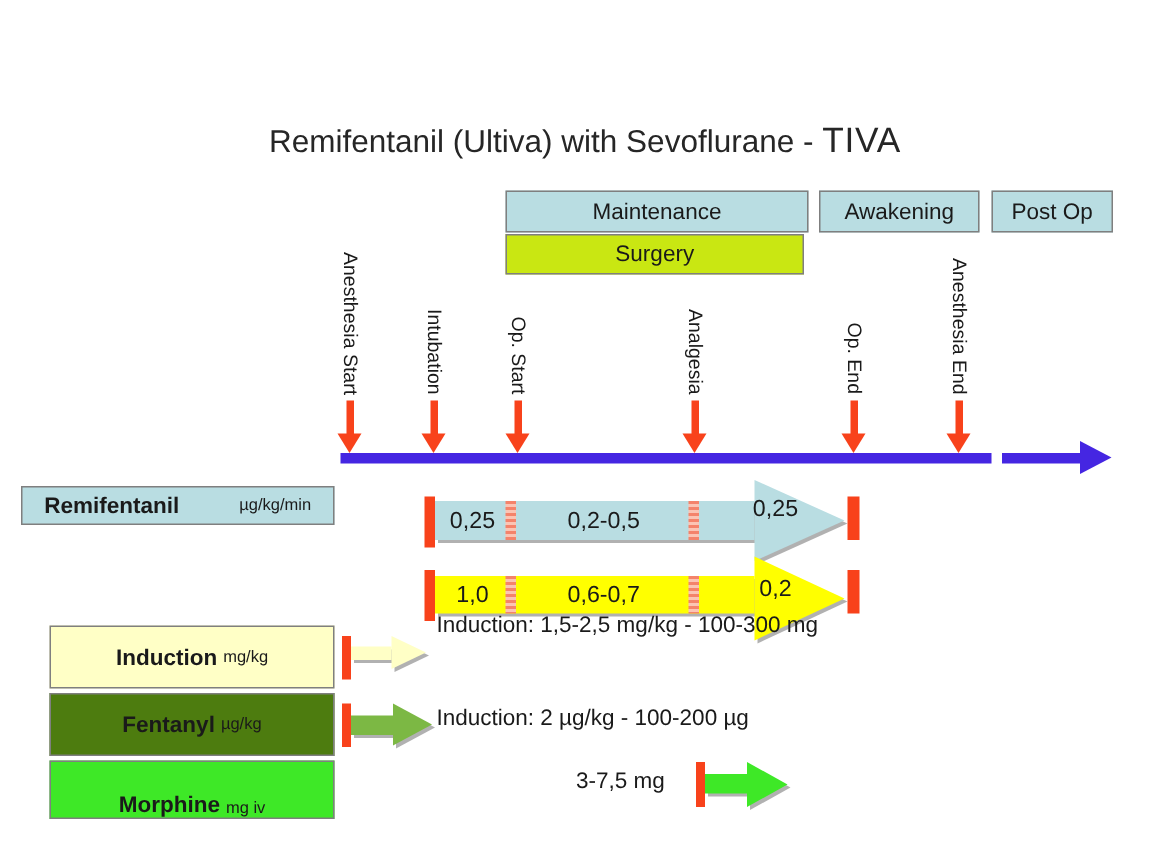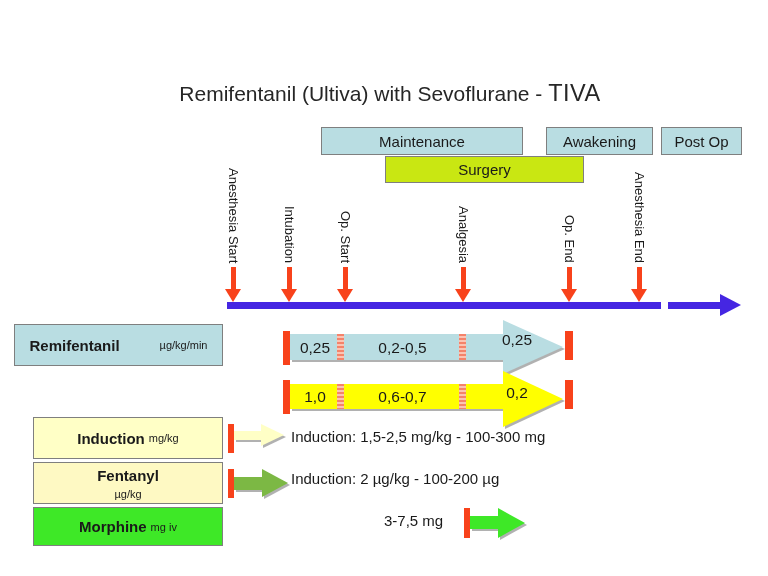--- a/index.html
+++ b/index.html
@@ -14,21 +14,21 @@
   .title .tiva{font-size:23.5px;letter-spacing:0.5px;}
 
   
   .pbox{
     top:127px;height:28px;background:#b9dde2;border:1.5px solid #7f7f7f;
     display:flex;align-items:center;justify-content:center;font-size:15px;color:#1a1a1a;
     box-sizing:border-box;
   }
   .surgery{
     top:156px;left:337px;width:199px;height:27px;background:#c9e712;border:1.5px solid #7f7f7f;
-    display:flex;align-items:center;justify-content:center;font-size:15px;box-sizing:border-box;margin-left:48px;
+    display:flex;align-items:center;justify-content:center;font-size:15px;box-sizing:border-box;
   }
 
   
   .vlabel{
     top:150px;height:113px;width:18px;
     writing-mode:vertical-rl;text-align:end;white-space:nowrap;
     font-size:13px;color:#1a1a1a;line-height:18px;
   }
 
   
@@ -58,21 +58,21 @@
 </head>
 <body>
 
 <div class="stage">
 
   <div class="abs title">
     <span>Remifentanil (Ultiva) with Sevoflurane -</span>
     <span class="tiva">TIVA</span>
   </div>
 
-  <div class="abs pbox" style="left:321px;width:202px;">
+  <div class="abs pbox" style="left:337px;width:202px;">
     <span>Maintenance</span>
   </div>
   <div class="abs pbox" style="left:546px;width:107px;align-items:center;">
     <span>Awakening</span>
   </div>
   <div class="abs pbox" style="left:661px;width:81px;">
     <span>Post Op</span>
   </div>
   <div class="abs surgery">
     <span>Surgery</span>
@@ -95,33 +95,33 @@
   <div class="abs dhead" style="left:455px;"></div>
   <div class="abs dstem" style="left:567px;"></div>
   <div class="abs dhead" style="left:561px;"></div>
   <div class="abs dstem" style="left:637px;"></div>
   <div class="abs dhead" style="left:631px;"></div>
 
   <div class="abs tline" style="left:227px;width:434px;"></div>
   <div class="abs tline" style="left:668px;width:52px;"></div>
   <div class="abs thead" style="left:720px;"></div>
 
-  <div class="abs dbox" style="left:14px;top:324px;width:209px;height:42px;background:#b9dde2;gap:40px;">
+  <div class="abs dbox" style="left:14px;top:324px;width:209px;height:26px;background:#b9dde2;gap:40px;">
     <span class="dname">Remifentanil</span>
     <span class="dunit">µg/kg/min</span>
   </div>
   <div class="abs dbox" style="left:33px;top:417px;width:190px;height:42px;background:#ffffc6;">
     <span class="dname">Induction</span>
     <span class="dunit">mg/kg</span>
   </div>
-  <div class="abs dbox" style="left:33px;top:462px;width:190px;height:42px;background:#fef9c3;flex-direction:column;">
+  <div class="abs dbox" style="left:33px;top:462px;width:190px;height:42px;background:#4d7c0f;">
     <span class="dname">Fentanyl</span>
     <span class="dunit">µg/kg</span>
   </div>
-  <div class="abs dbox" style="left:33px;top:507px;width:190px;height:39px;background:#3ee827;">
+  <div class="abs dbox" style="left:33px;top:507px;width:190px;height:39px;background:#3ee827;align-items:flex-end;">
     <span class="dname">Morphine</span>
     <span class="dunit">mg iv</span>
   </div>
 
   <div class="abs rbar" style="left:283px;top:331px;width:7px;height:34px;"></div>
   <div class="abs abody" style="left:290px;top:334px;width:213px;height:26px;background:#b9dde2;"></div>
   <div class="abs ahead" style="left:503px;top:320px;border-top:27px solid transparent;border-bottom:27px solid transparent;border-left:60px solid #b9dde2;"></div>
   <div class="abs sep" style="left:337px;top:334px;height:26px;"></div>
   <div class="abs sep" style="left:459px;top:334px;height:26px;"></div>
   <div class="abs dose" style="left:292px;top:339px;width:46px;">0,25</div>
@@ -135,21 +135,21 @@
   <div class="abs sep" style="left:337px;top:384px;height:25px;"></div>
   <div class="abs sep" style="left:459px;top:384px;height:25px;"></div>
   <div class="abs dose" style="left:292px;top:388px;width:46px;">1,0</div>
   <div class="abs dose" style="left:350px;top:388px;width:105px;">0,6-0,7</div>
   <div class="abs dose" style="left:492px;top:384px;width:50px;">0,2</div>
   <div class="abs rbar" style="left:565px;top:380px;width:8px;height:29px;"></div>
 
   <div class="abs rbar" style="left:228px;top:424px;width:6px;height:29px;"></div>
   <div class="abs abody" style="left:234px;top:431px;width:27px;height:9px;background:#ffffc6;"></div>
   <div class="abs ahead" style="left:261px;top:424px;border-top:11px solid transparent;border-bottom:11px solid transparent;border-left:23px solid #ffffc6;"></div>
-  <div class="abs note" style="left:291px;top:428px;">Induction: 1,5-2,5 mg/kg - 100-300 mg</div>
+  <div class="abs note" style="left:291px;top:408px;">Induction: 1,5-2,5 mg/kg - 100-300 mg</div>
 
   <div class="abs rbar" style="left:228px;top:469px;width:6px;height:29px;"></div>
   <div class="abs abody" style="left:234px;top:477px;width:28px;height:13px;background:#7cb844;"></div>
   <div class="abs ahead" style="left:262px;top:469px;border-top:14px solid transparent;border-bottom:14px solid transparent;border-left:26px solid #7cb844;"></div>
   <div class="abs note" style="left:291px;top:470px;">Induction: 2 µg/kg - 100-200 µg</div>
 
   <div class="abs note" style="left:384px;top:512px;">3-7,5 mg</div>
   <div class="abs rbar" style="left:464px;top:508px;width:6px;height:30px;"></div>
   <div class="abs abody" style="left:470px;top:516px;width:28px;height:13px;background:#3ee827;"></div>
   <div class="abs ahead" style="left:498px;top:508px;border-top:15px solid transparent;border-bottom:15px solid transparent;border-left:27px solid #3ee827;"></div>

